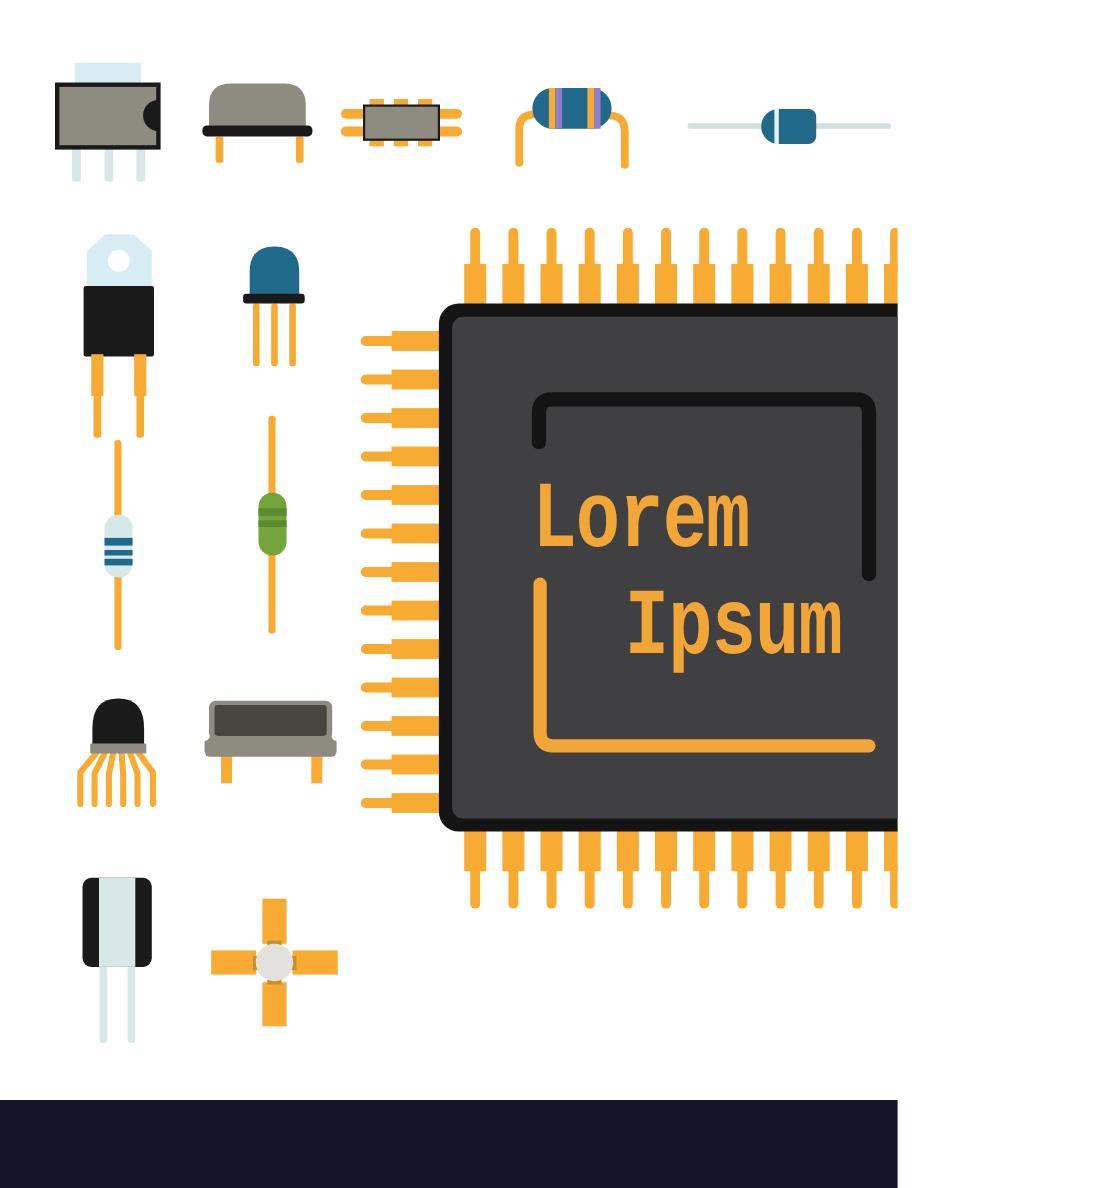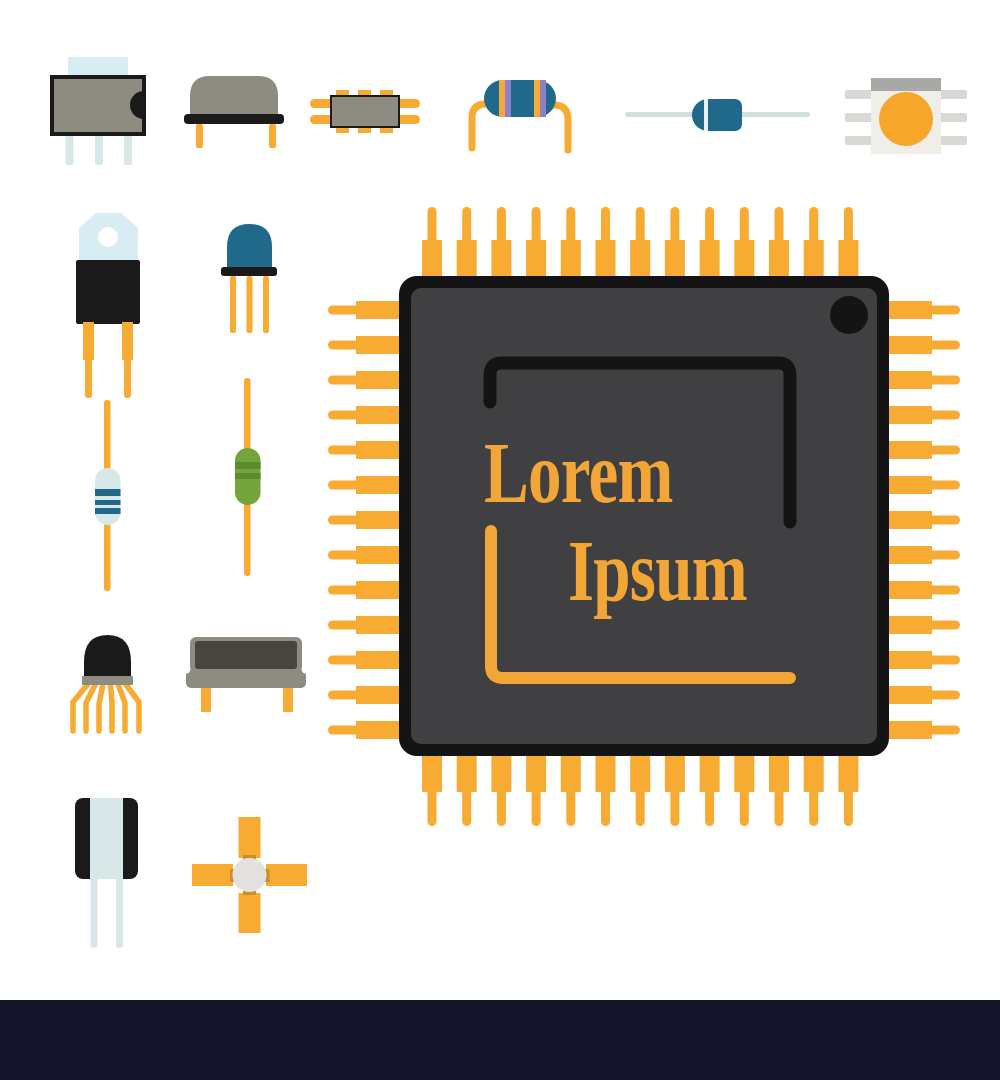--- a/index.html
+++ b/index.html
@@ -1,18 +1,18 @@
 <!DOCTYPE html>
 <html style="--yellow: #F7AB33; --yellow_dark: #CB8F2A; --teal: #20698A; --pale: #D8E7E8; --pale_blue: #D8EDF3; --warm_gray: #8E8B80; --warm_gray_dark: #46453E; --near_black: #1A1A1A; --chip_gray: #403F41; --chip_black: #141414; --chip_text_yellow: #F2A637; --green: #75A43C; --green_dark: #5B8A2F; --purple: #8D7FCC; --orange: #F5A62B; --led_body: #F0EEE9; --led_bar: #A8A8A6; --led_pin: #D8D8D4; --wire: #CFE0DE; --stripe_white: #E9F1F0; --cross_circle: #E2E1DD; --white: #FFFFFF; --wm_bar: #14152A; --wm_text: #FFFFFF;"><head>
 <meta charset="utf-8">
 <style>
   html,body{margin:0;padding:0;background:#ffffff;}
   .canvas{
-    position:relative;width:1000px;height:1080px;overflow:hidden;
-    background:#ffffff;font-family:Liberation Serif, serif;
+    position:relative;width:816px;height:1080px;overflow:hidden;
+    background:#ffffff;font-family:Liberation Mono, monospace;
   }
   .art{position:absolute;left:0;top:0;}
   .chip-text{
     position:absolute;line-height:1;font-weight:bold;white-space:nowrap;
     color:var(--chip_text_yellow);transform:scale(0.78,1);transform-origin:0 0;
     letter-spacing:-1px;font-size:86px;
   }
   .chip-text.line1{left:484px;top:430px;}
   .chip-text.line2{left:568px;top:528px;}
   .wm-bar{

